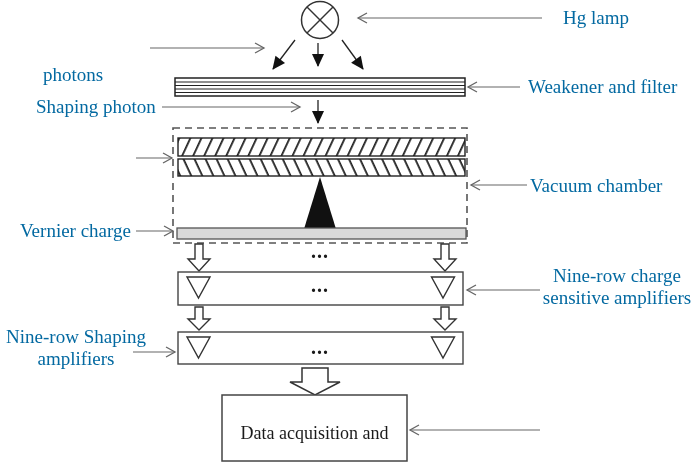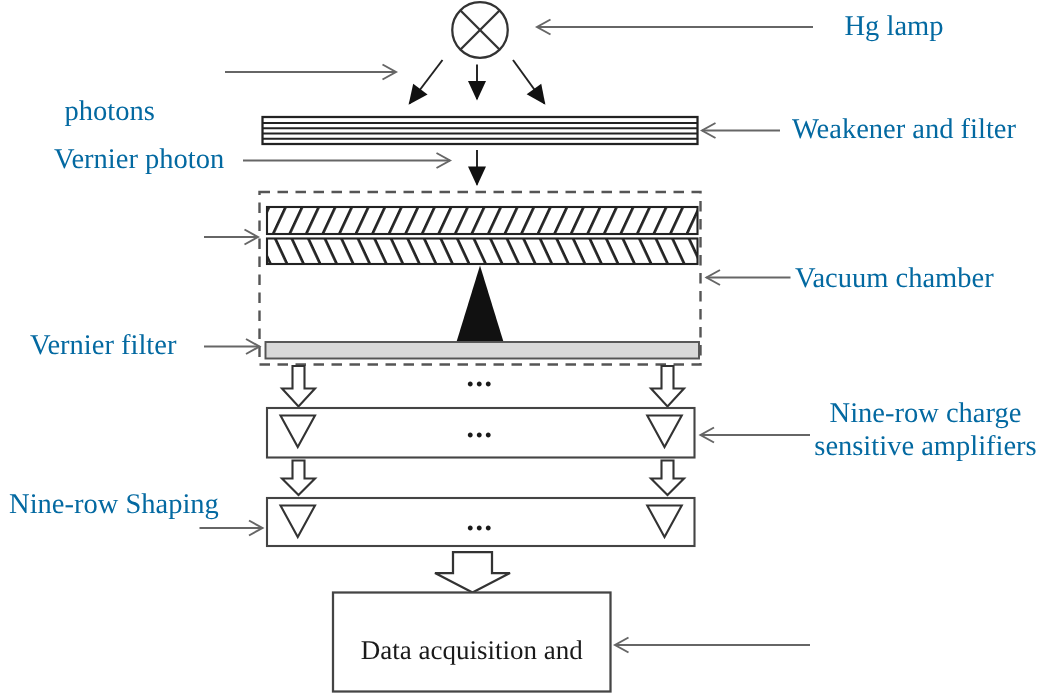--- a/index.html
+++ b/index.html
@@ -101,31 +101,32 @@
     <line x1="527" y1="185" x2="471" y2="185" stroke="#666666" stroke-width="1.2" marker-end="url(#mOpen)"></line>
     <line x1="136" y1="231" x2="173" y2="231" stroke="#666666" stroke-width="1.2" marker-end="url(#mOpen)"></line>
     <line x1="540" y1="290" x2="467" y2="290" stroke="#666666" stroke-width="1.2" marker-end="url(#mOpen)"></line>
     <line x1="133" y1="352" x2="175" y2="352" stroke="#666666" stroke-width="1.2" marker-end="url(#mOpen)"></line>
     <line x1="540" y1="430" x2="410" y2="430" stroke="#666666" stroke-width="1.2" marker-end="url(#mOpen)"></line>
   </svg>
 
   <div class="lbl" style="left:43px; top:34px;margin-top:30px;">photons</div>
   <div class="lbl" style="left:563px; top:7px;">Hg lamp</div>
   <div class="lbl" style="left:528px; top:76px;">Weakener and filter</div>
-  <div class="lbl" style="left:36px; top:96px;">Vernier photon</div>
+  <div class="lbl" style="left:36px; top:96px;">Shaping photon</div>
   <div class="lbl" style="left:530px; top:175px;text-align:right;">Vacuum chamber</div>
-  <div class="lbl" style="left:20px; top:220px;">Vernier filter</div>
+  <div class="lbl" style="left:20px; top:220px;">Vernier charge</div>
 
   <div class="lbl lbl-block" style="left:528px; top:265px; width:178px;">
     <div>Nine-row charge</div>
     <div>sensitive amplifiers</div>
   </div>
 
   <div class="lbl lbl-block" style="left:0px; top:316px; width:152px;margin-top:10px;">
     <div>Nine-row Shaping</div>
+    <div>amplifiers</div>
   </div>
 
 
   <div class="databox-text">
     <div>Data acquisition and</div>
   </div>
 
   <div class="dots" style="left:307px; top:241px;">...</div>
   <div class="dots" style="left:307px; top:275px;">...</div>
   <div class="dots" style="left:307px; top:337px;">...</div>

